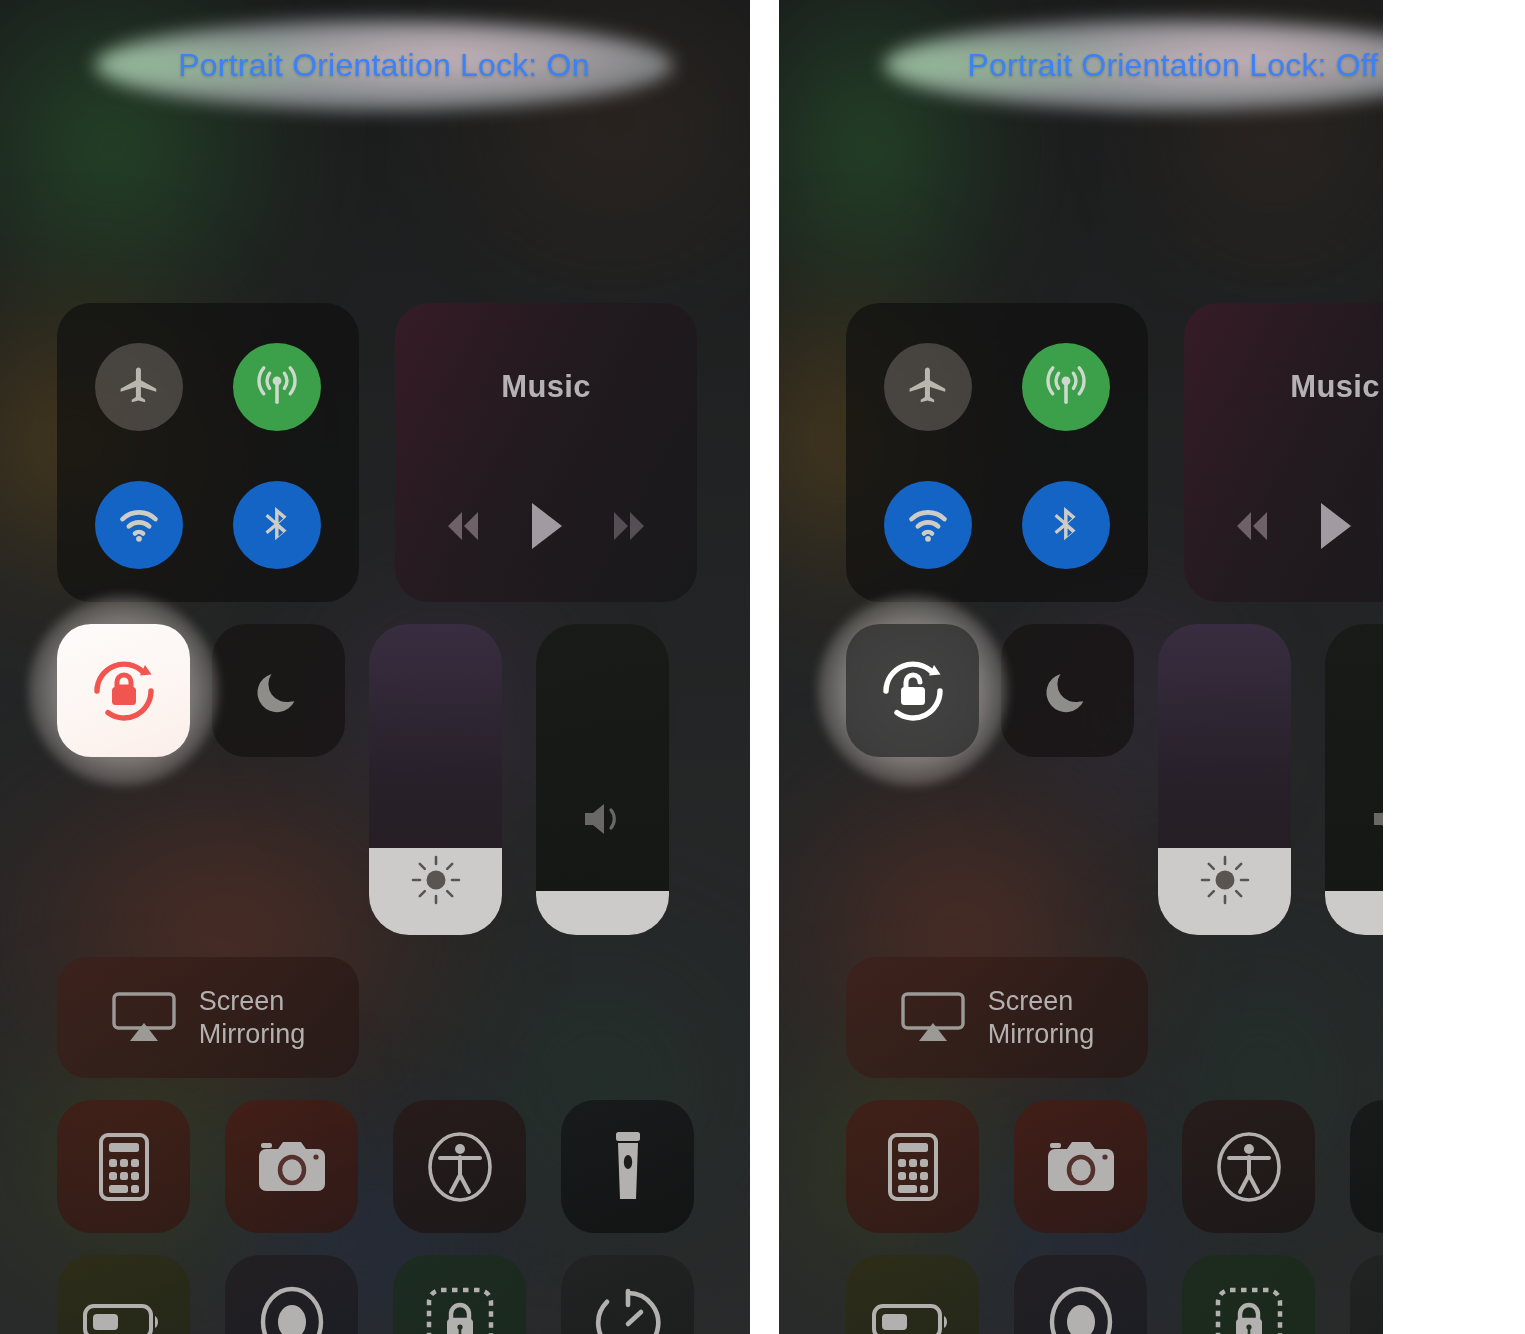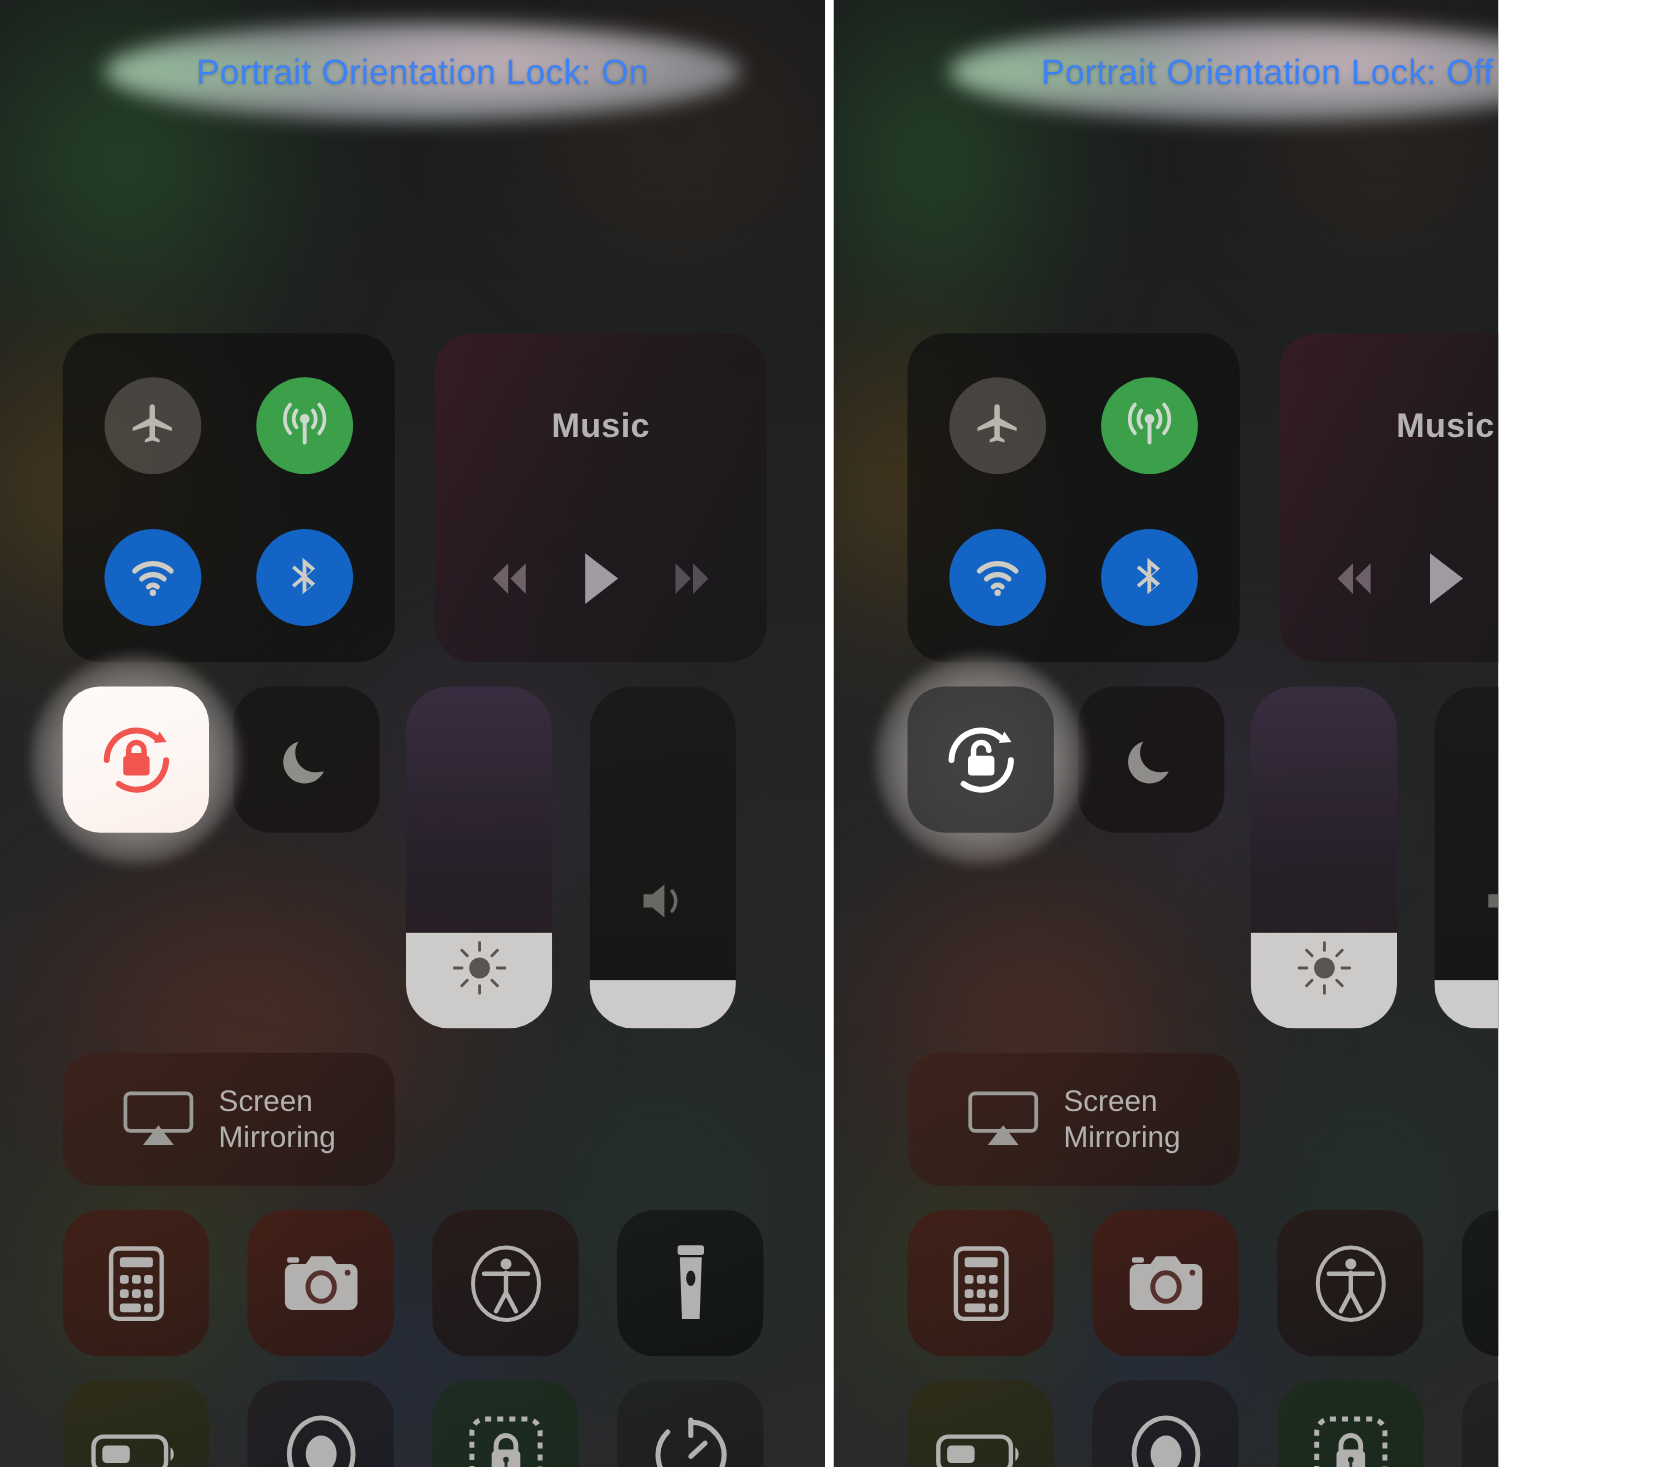--- a/index.html
+++ b/index.html
@@ -2,21 +2,21 @@
 <html><head>
 <meta charset="utf-8">
 <style>
   html,body{margin:0;padding:0;background:#fff;}
   body{width:1525px;height:1334px;font-family:"Liberation Sans",sans-serif;overflow:hidden;}
 
   .stage{position:relative;width:1525px;height:1334px;background:#ffffff;display:flex;}
 
   
   .panel{position:relative;width:750px;height:1334px;overflow:hidden;background:#2b2d2e;}
-  .panel.right{margin-left:8px;width:604px;}
+  .panel.right{margin-left:29px;width:604px;}
 
   
   .wall{position:absolute;inset:0;}
   .wall .base{position:absolute;inset:0;background:
       linear-gradient(180deg,#212323 0%,#2c2e2f 35%,#333536 62%,#3a3c3d 100%);}
   .wall .b1{position:absolute;left:-14%;top:-6%;width:58%;height:34%;
       background:radial-gradient(ellipse at center,rgba(52,120,60,.80) 0%,rgba(40,90,48,.30) 48%,rgba(0,0,0,0) 72%);
       filter:blur(34px);}
   .wall .b2{position:absolute;left:-16%;top:18%;width:52%;height:30%;
       background:radial-gradient(ellipse at center,rgba(150,110,30,.62) 0%,rgba(110,80,25,.22) 50%,rgba(0,0,0,0) 75%);

